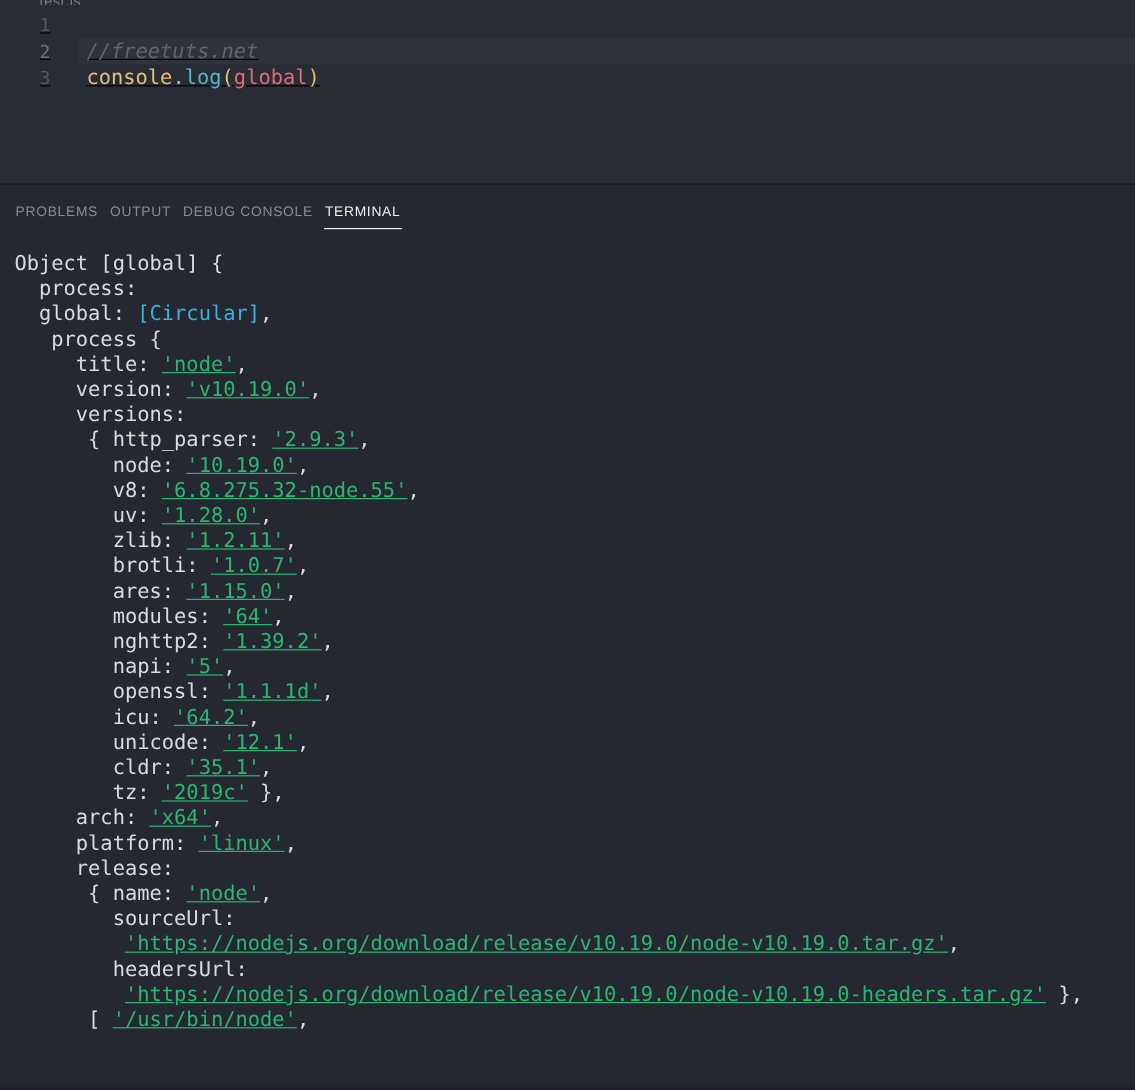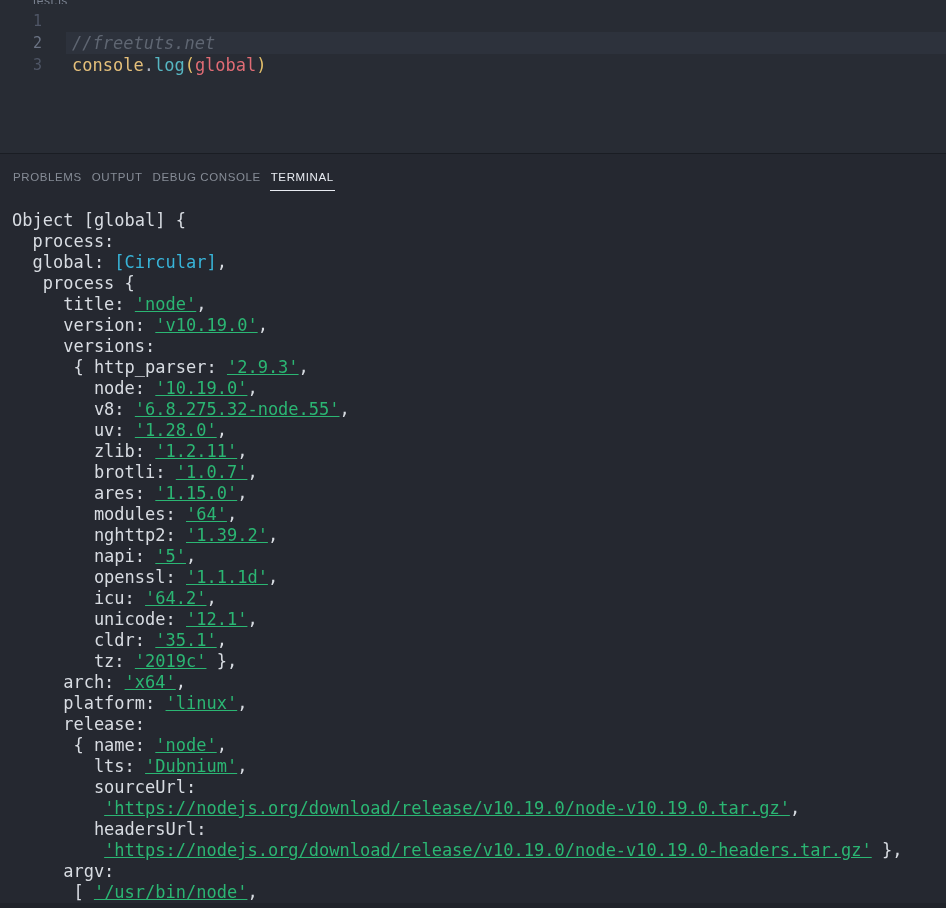--- a/index.html
+++ b/index.html
@@ -8,20 +8,21 @@
     position:relative; width:946px; height:908px;
     overflow:hidden;
     font-family:"DejaVu Sans Mono", monospace;
     background:var(--panel-bg,#252830);
   }
   
   .editor {
     position:relative; width:100%; height:153px;
     background:var(--editor-bg,#282c34);
     overflow:hidden;
+    text-decoration:underline;
   }
   .tab-remnant-wrap {
     position:absolute; top:0; left:33px; height:4px; width:80px; overflow:hidden;
   }
   .tab-remnant {
     position:relative; top:-10px; display:inline-block;
     font-family:"Liberation Sans", sans-serif; font-size:12px;
     color:var(--tab-remnant,#7a8290); letter-spacing:0.5px;
   }
   #editor-lines { padding-top:10px; }
@@ -128,24 +129,22 @@
         <div class="t-line"><span class="seg-d">        napi: </span><span class="seg-s">'5'</span><span class="seg-d">,</span></div>
         <div class="t-line"><span class="seg-d">        openssl: </span><span class="seg-s">'1.1.1d'</span><span class="seg-d">,</span></div>
         <div class="t-line"><span class="seg-d">        icu: </span><span class="seg-s">'64.2'</span><span class="seg-d">,</span></div>
         <div class="t-line"><span class="seg-d">        unicode: </span><span class="seg-s">'12.1'</span><span class="seg-d">,</span></div>
         <div class="t-line"><span class="seg-d">        cldr: </span><span class="seg-s">'35.1'</span><span class="seg-d">,</span></div>
         <div class="t-line"><span class="seg-d">        tz: </span><span class="seg-s">'2019c'</span><span class="seg-d"> },</span></div>
         <div class="t-line"><span class="seg-d">     arch: </span><span class="seg-s">'x64'</span><span class="seg-d">,</span></div>
         <div class="t-line"><span class="seg-d">     platform: </span><span class="seg-s">'linux'</span><span class="seg-d">,</span></div>
         <div class="t-line"><span class="seg-d">     release:</span></div>
         <div class="t-line"><span class="seg-d">      { name: </span><span class="seg-s">'node'</span><span class="seg-d">,</span></div>
-        <div class="t-line"><span class="seg-d">        lts: </span><span class="seg-s">'Dubnium'</span><span class="seg-d">,</span></div>
         <div class="t-line"><span class="seg-d">        sourceUrl:</span></div>
         <div class="t-line"><span class="seg-d">         </span><span class="seg-s">'https://nodejs.org/download/release/v10.19.0/node-v10.19.0.tar.gz'</span><span class="seg-d">,</span></div>
         <div class="t-line"><span class="seg-d">        headersUrl:</span></div>
         <div class="t-line"><span class="seg-d">         </span><span class="seg-s">'https://nodejs.org/download/release/v10.19.0/node-v10.19.0-headers.tar.gz'</span><span class="seg-d"> },</span></div>
-        <div class="t-line"><span class="seg-d">     argv:</span></div>
         <div class="t-line"><span class="seg-d">      [ </span><span class="seg-s">'/usr/bin/node'</span><span class="seg-d">,</span></div>
       </div>
     <div class="bottom-strip"></div>
   </div>
 
 </div>
 
 </body></html>

